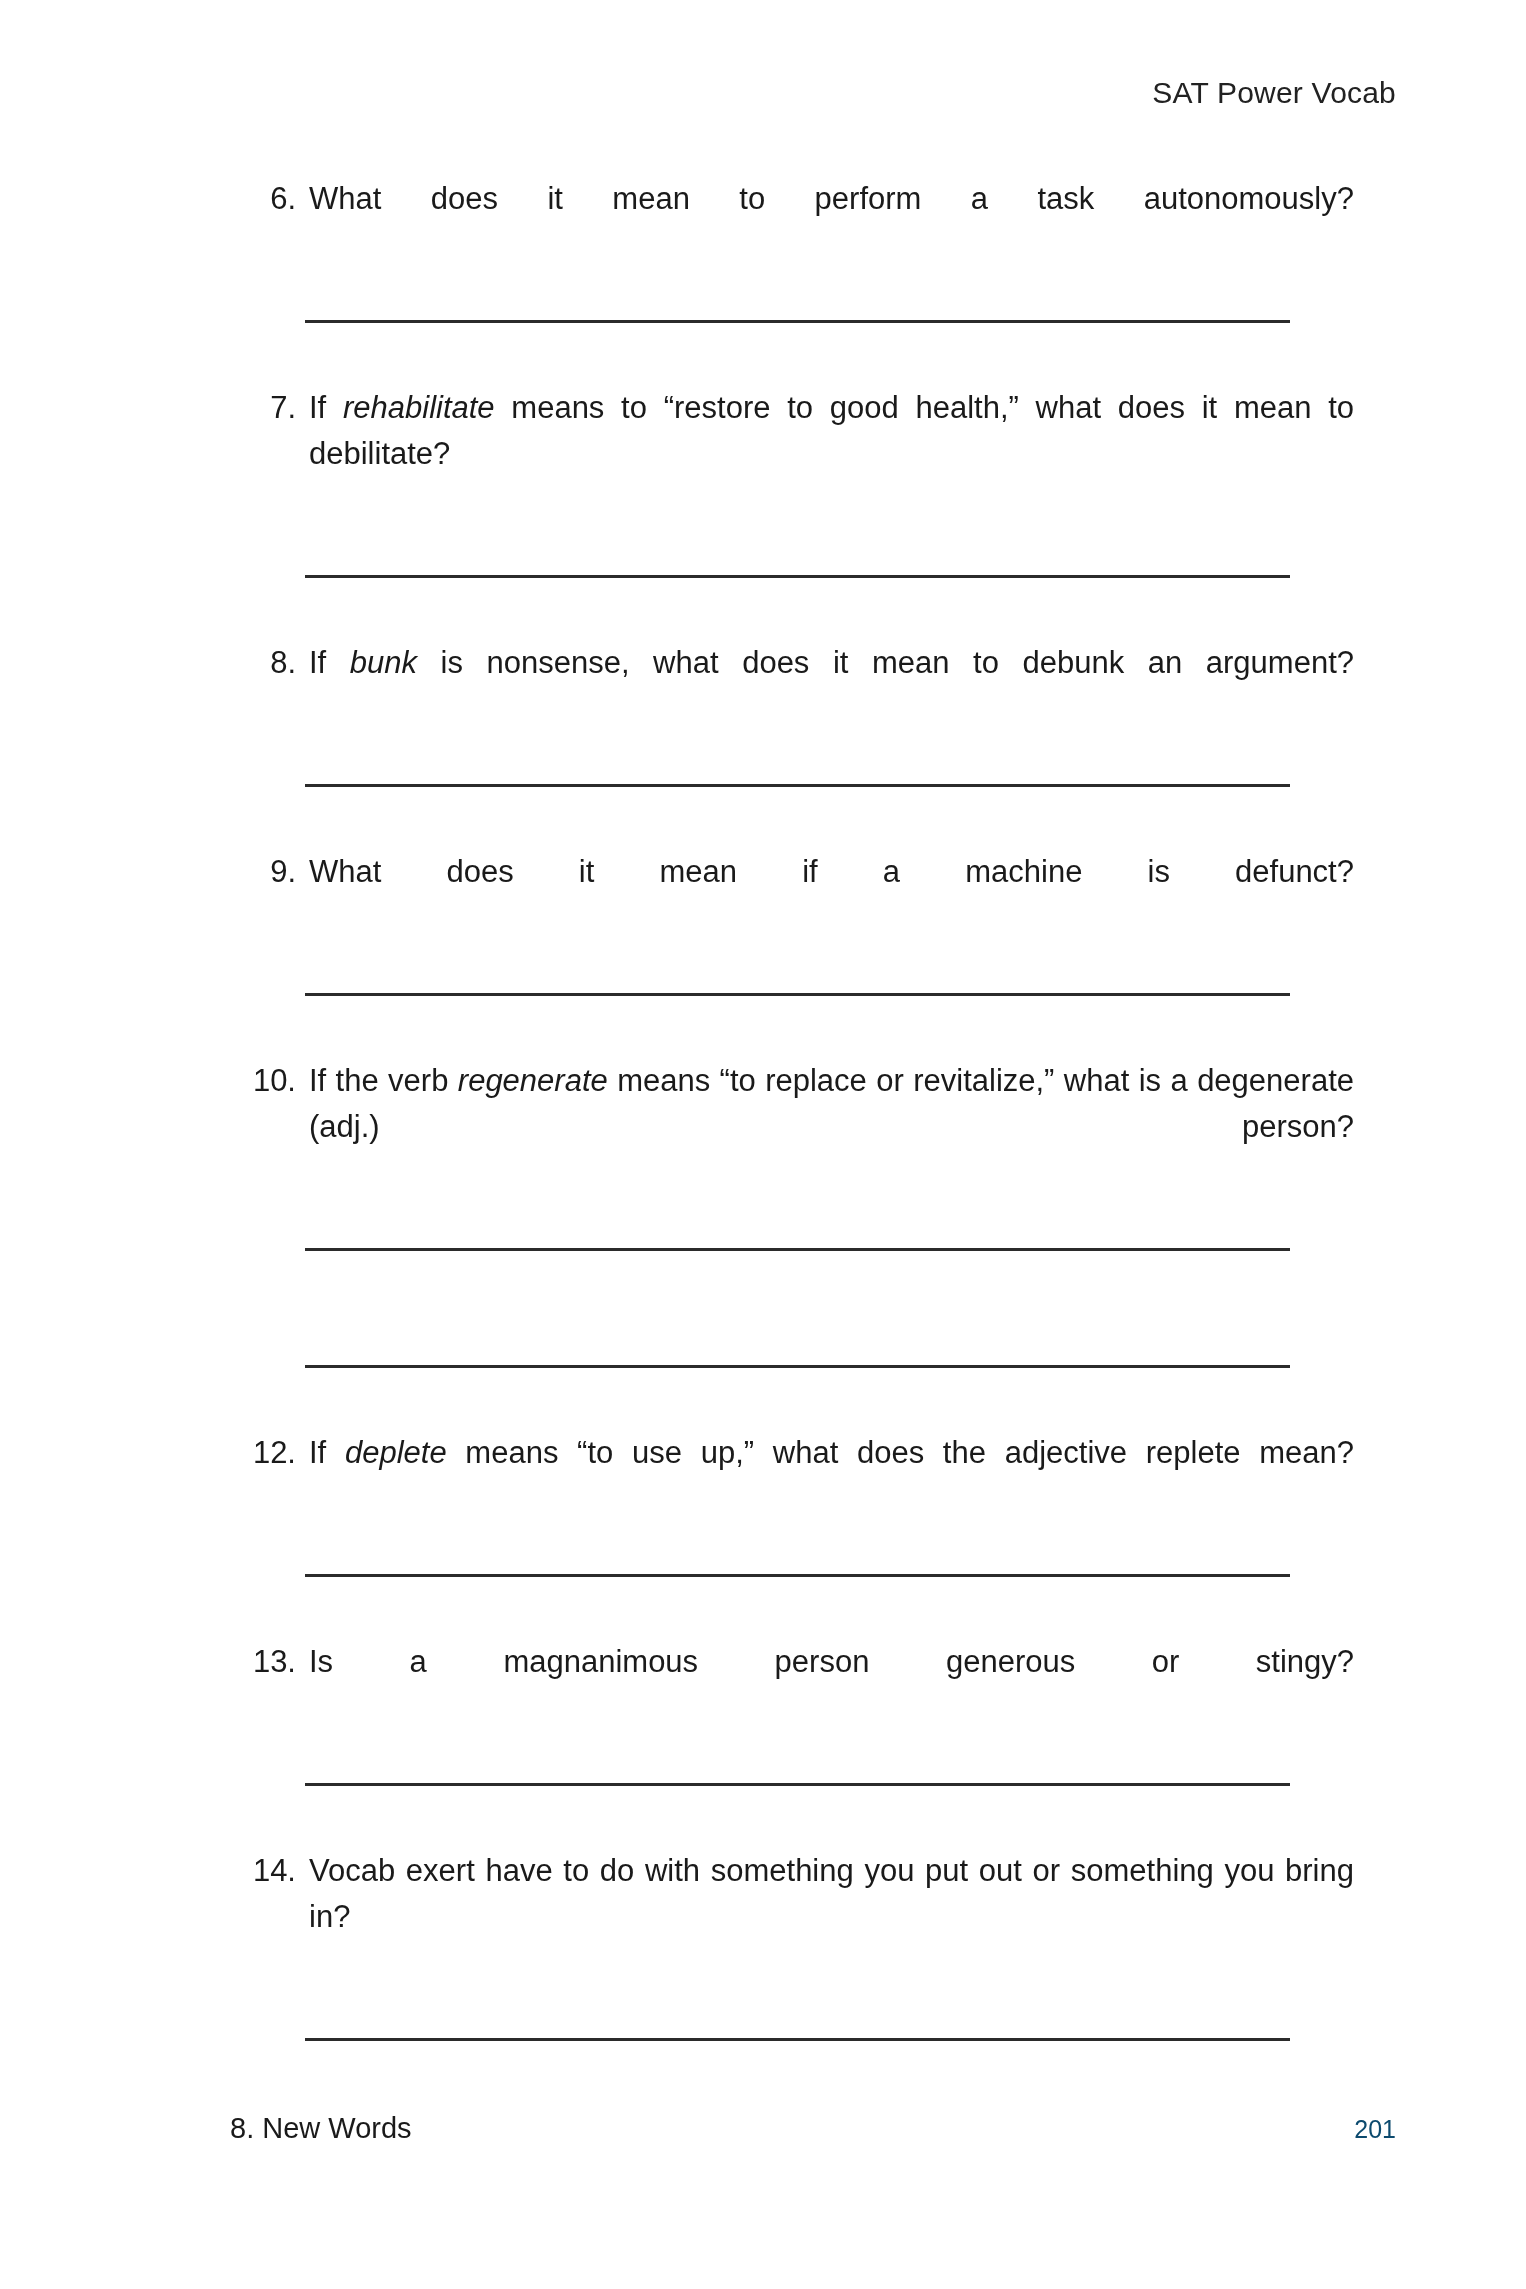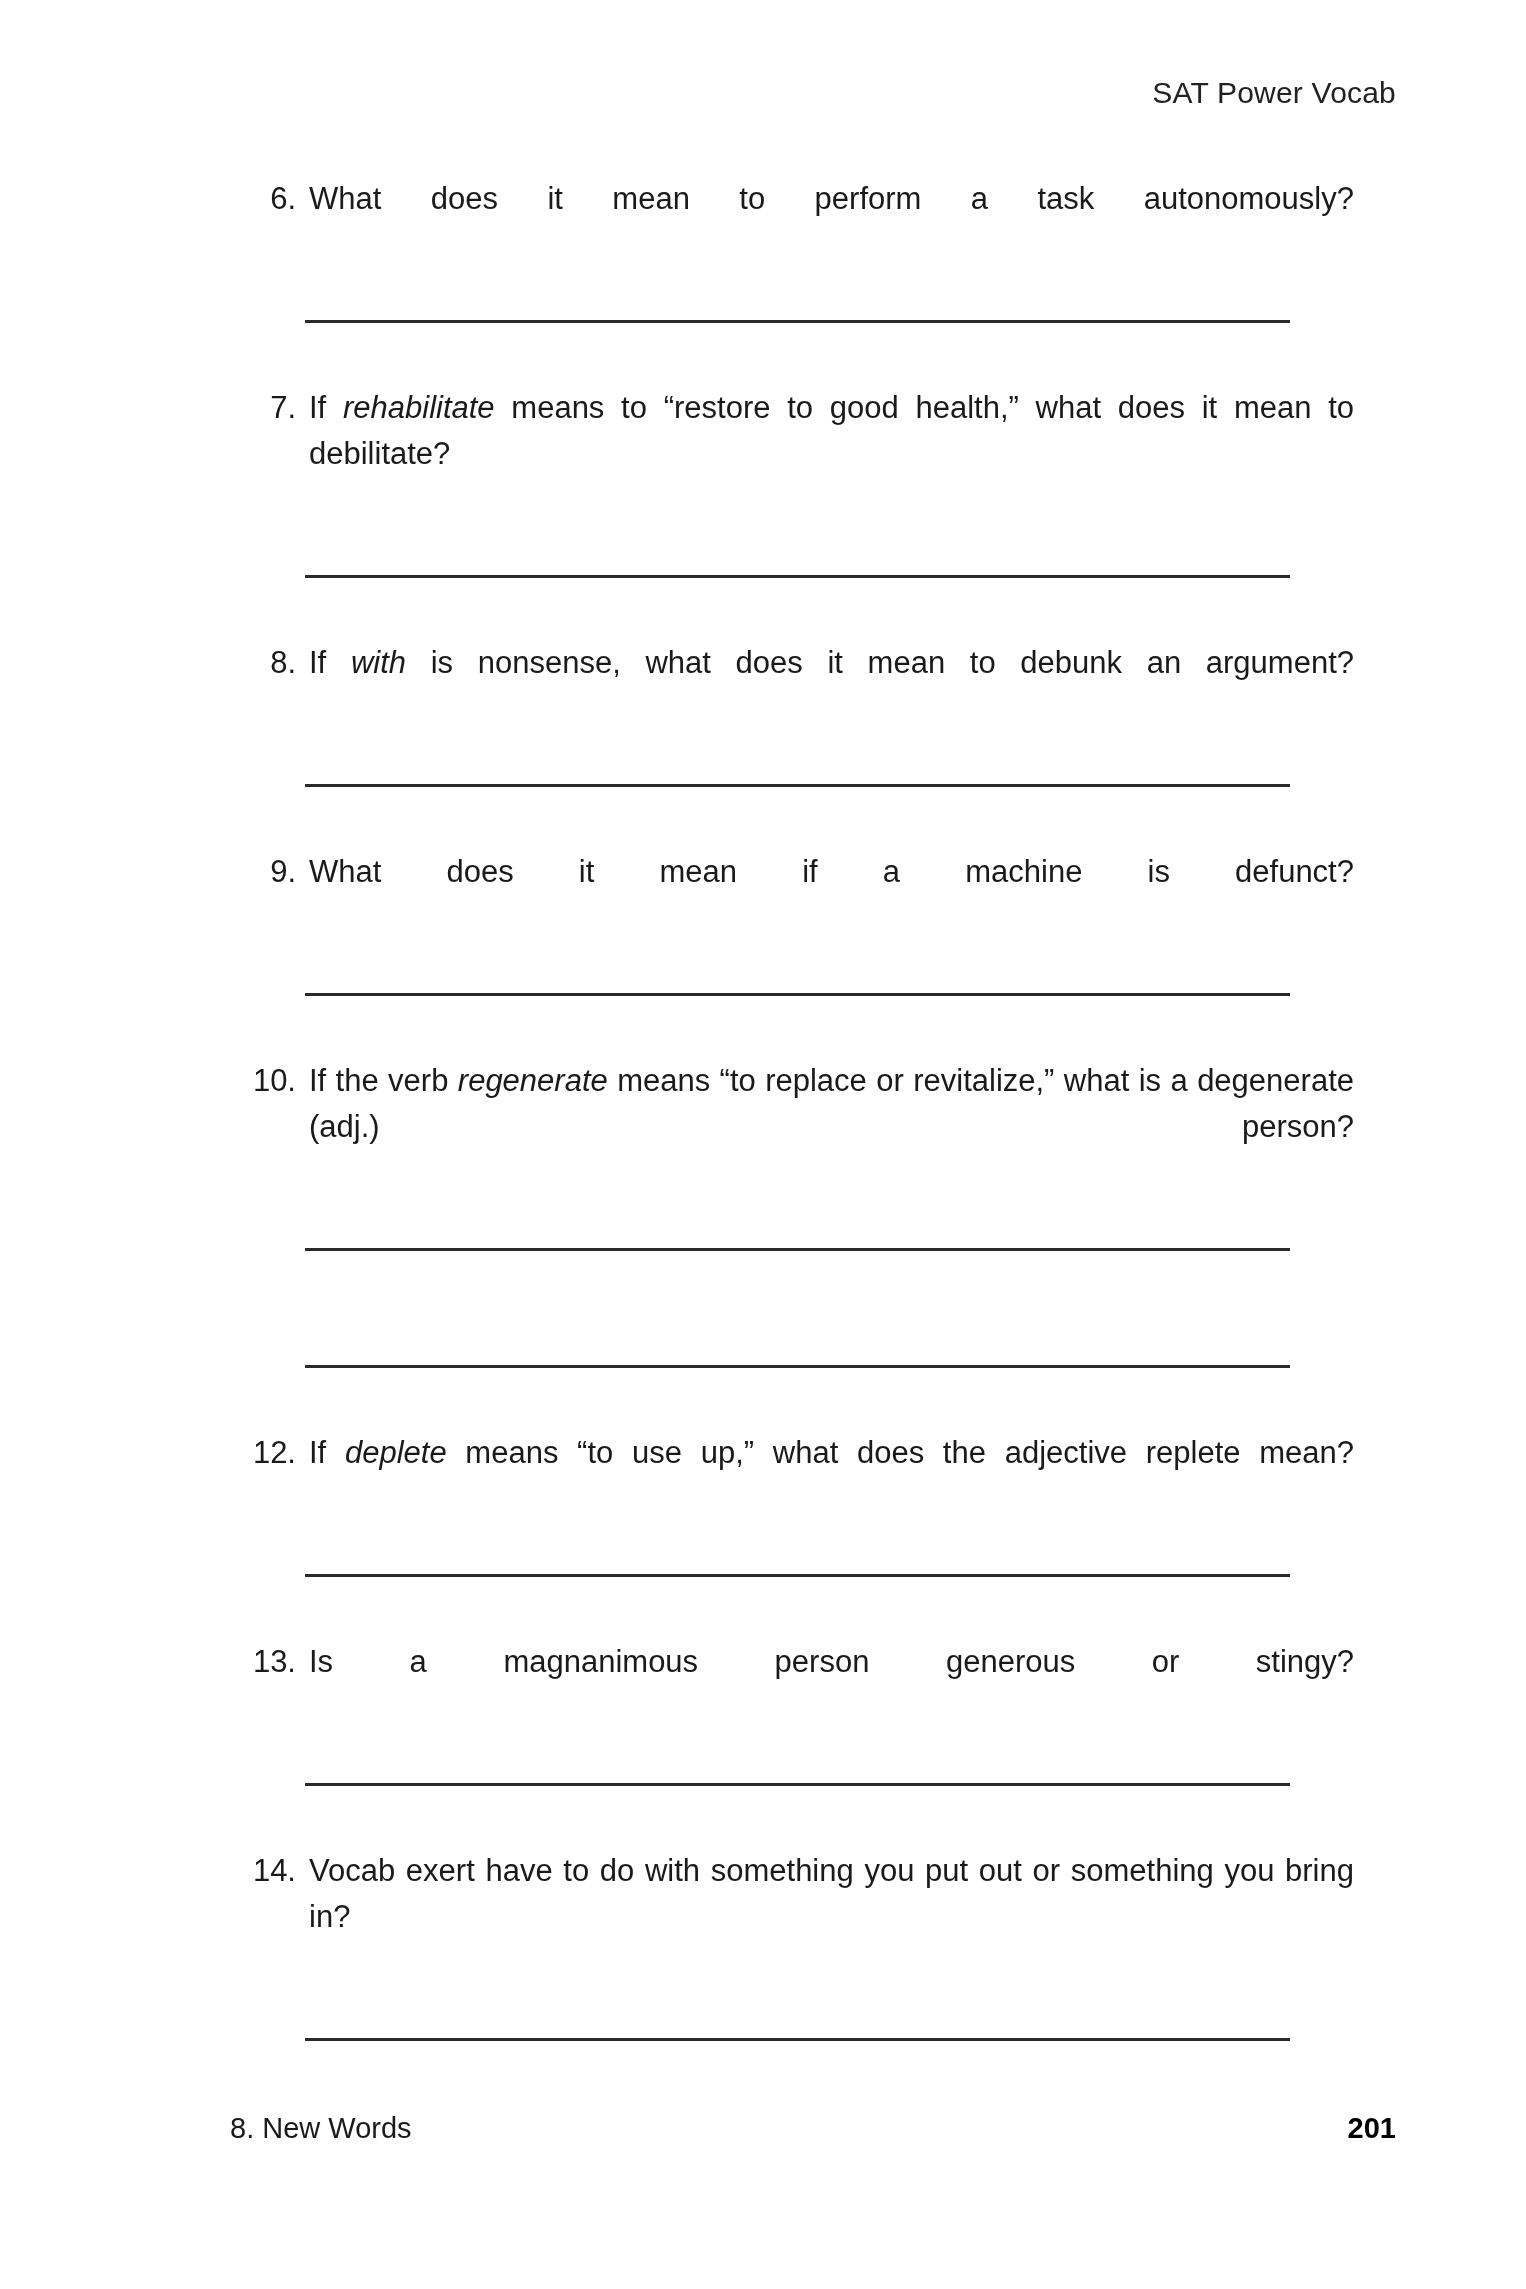--- a/index.html
+++ b/index.html
@@ -104,24 +104,24 @@
     align-items: baseline;
     justify-content: space-between;
   }
   .footer-chapter {
     font-size: 29px;
     line-height: 1;
     color: #1a1a1a;
     white-space: nowrap;
   }
   .footer-page {
-    font-size: 29px;
+    font-size: 25px;
     line-height: 1;
-    font-weight: bold;
-    color: #000000;
+    font-weight: normal;
+    color: #0c4a6e;
     white-space: nowrap;
   }
 </style>
 </head>
 <body>
 
 <div class="page">
 
   <div class="running-head">SAT Power Vocab</div>
 
@@ -139,21 +139,21 @@
         <div class="qnum">7.</div>
         <div class="qtext"><span>If </span><em>rehabilitate</em><span> means to “restore to good health,” what does it mean to </span><strong>debilitate</strong><span>?</span></div>
       </div>
       <div class="gap-after-text"></div>
       <div class="answer-rule-wrap">
         <div class="answer-rule"></div>
       </div>
       <div class="gap-after-rule"></div>
       <div class="qitem">
         <div class="qnum">8.</div>
-        <div class="qtext"><span>If </span><em>with</em><span> is nonsense, what does it mean to </span><strong>debunk</strong><span> an argument?</span></div>
+        <div class="qtext"><span>If </span><em>bunk</em><span> is nonsense, what does it mean to </span><strong>debunk</strong><span> an argument?</span></div>
       </div>
       <div class="gap-after-text"></div>
       <div class="answer-rule-wrap">
         <div class="answer-rule"></div>
       </div>
       <div class="gap-after-rule"></div>
       <div class="qitem">
         <div class="qnum">9.</div>
         <div class="qtext"><span>What does it mean if a machine is </span><strong>defunct</strong><span>?</span></div>
       </div>

